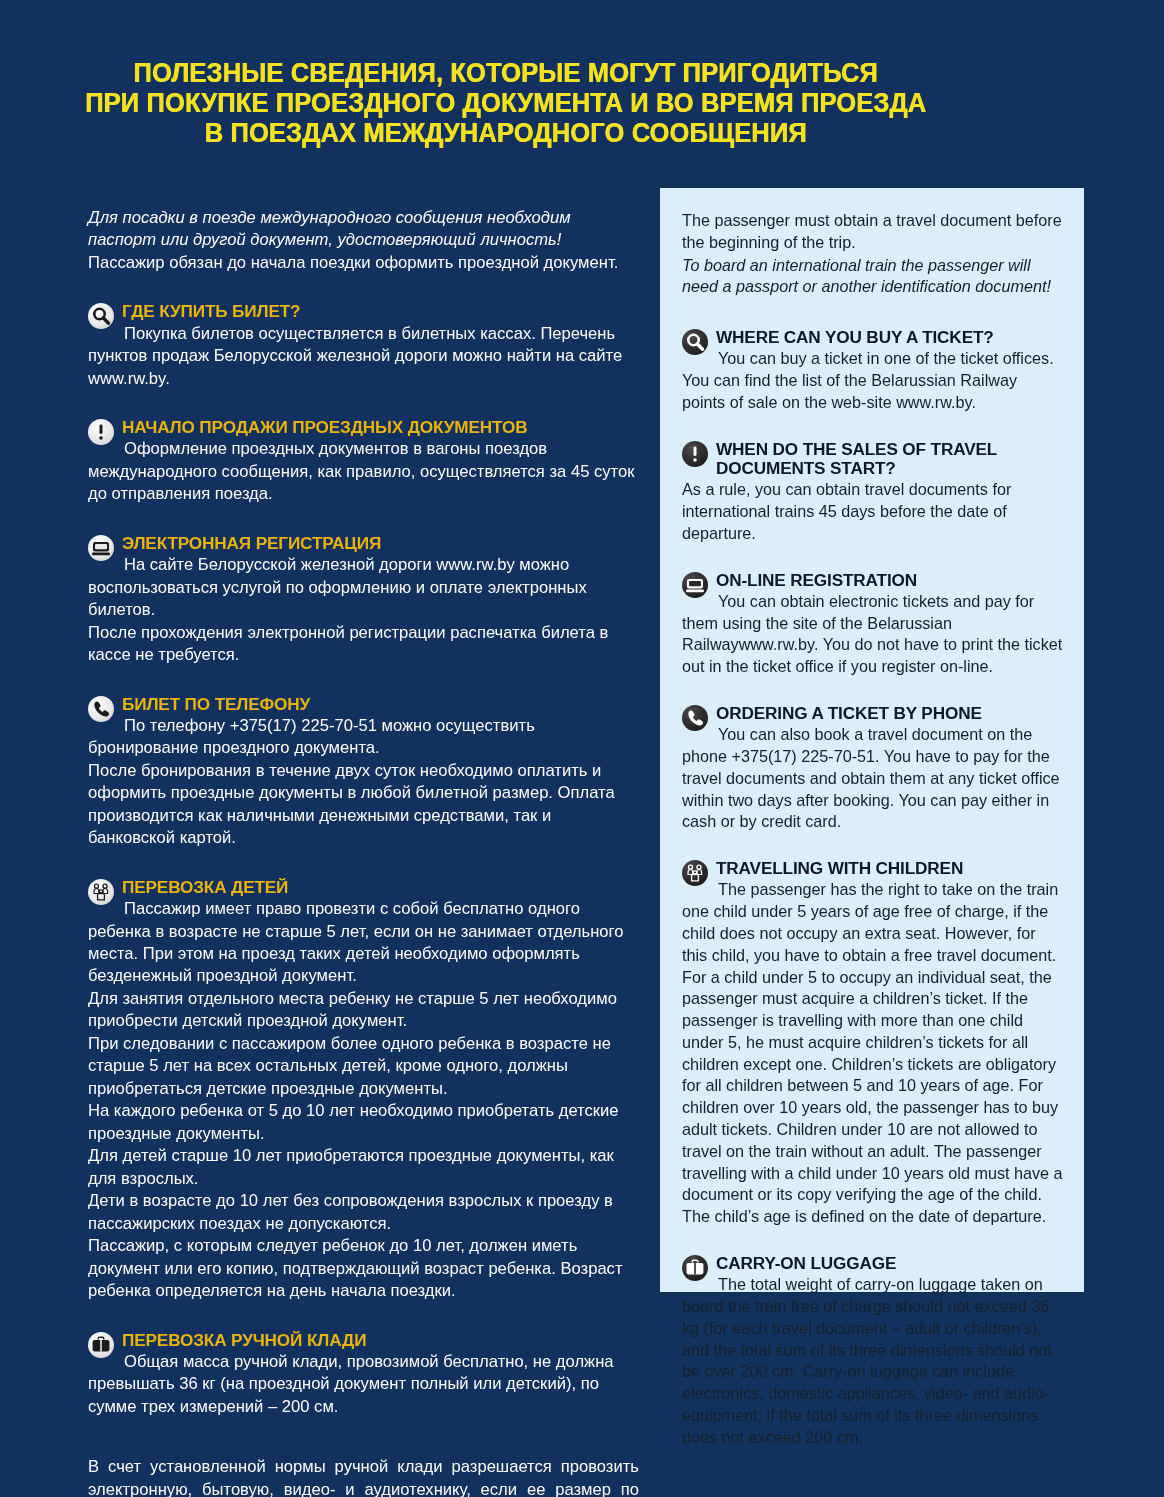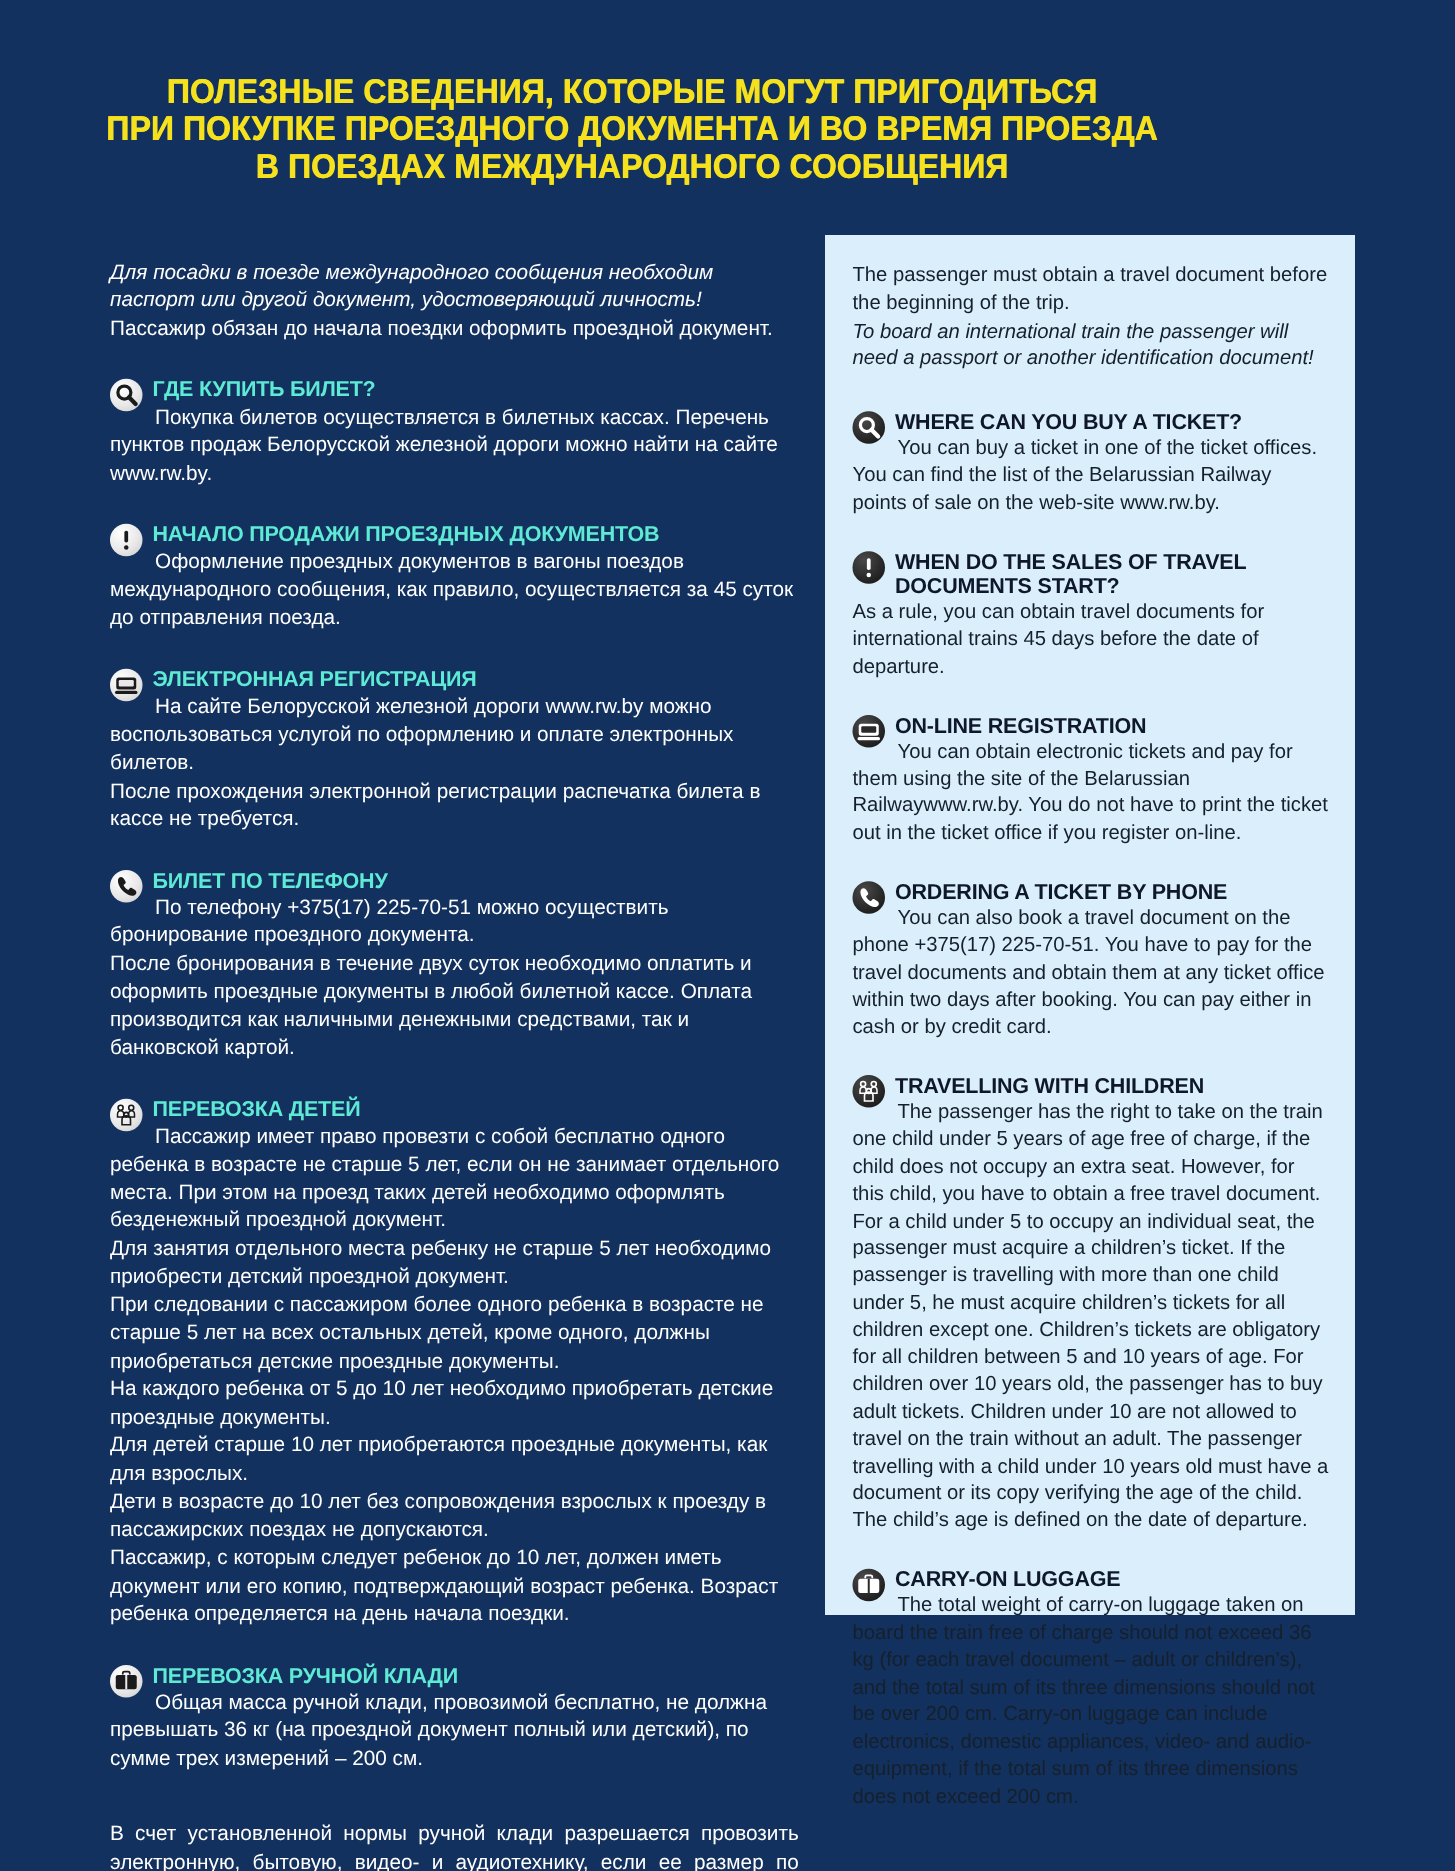--- a/index.html
+++ b/index.html
@@ -96,21 +96,21 @@
   .sec-icon svg { display: block; width: 26px; height: 26px; }
 
   .sec-head {
     font-weight: bold;
     font-size: 17.2px;
     line-height: 1.12;
     margin: 0 0 0 0;
     padding-left: 34px;
     letter-spacing: -0.15px;
   }
-  .left .sec-head { color: #5eead4; }
+  .left .sec-head { color: #eab308; }
   .right .sec-head { color: #0f172a; }
 
   .sec-body {
     margin: 1px 0 0 0;
   }
   .indent-first { padding-left: 0; }
   .indent-first::before {
     content: "";
     display: inline-block;
     width: 36px;
@@ -175,21 +175,21 @@
 
   <div class="section">
     <span class="sec-icon">
       <svg viewBox="0 0 26 26">
           <path d="M7.2 6.2c1.6-1.4 3.2-.4 3.9.8l1.2 2c.5.9.3 1.6-.5 2.2l-1 .8c.6 1.6 2.2 3.3 3.9 4l.8-1c.6-.8 1.3-1 2.2-.5l2 1.2c1.2.7 2.1 2.3.7 3.9-2 2.2-6.4.6-9.8-2.6C7 13.7 5.2 8.2 7.2 6.2z" fill="#1b1b1b"></path>
         </svg>
     </span>
     <h3 class="sec-head">БИЛЕТ ПО ТЕЛЕФОНУ</h3>
     <div class="sec-body">
       <p class="para indent-first">По телефону +375(17) 225-70-51 можно осуществить бронирование проездного документа.</p>
-      <p class="para">После бронирования в течение двух суток необходимо оплатить и оформить проездные документы в любой билетной кассе. Оплата производится как наличными денежными средствами, так и банковской картой.</p>
+      <p class="para">После бронирования в течение двух суток необходимо оплатить и оформить проездные документы в любой билетной размер. Оплата производится как наличными денежными средствами, так и банковской картой.</p>
     </div>
   </div>
 
   <div class="section">
     <span class="sec-icon">
       <svg viewBox="0 0 26 26">
         <circle cx="8.5" cy="7.2" r="2" fill="none" stroke="#1b1b1b" stroke-width="1.3"></circle>
         <circle cx="17" cy="7.2" r="2" fill="none" stroke="#1b1b1b" stroke-width="1.3"></circle>
         <path d="M6 12.5c0-1.8 1.2-3 2.5-3s2.5 1.2 2.5 3v2H6z" fill="none" stroke="#1b1b1b" stroke-width="1.2"></path>
         <path d="M14.8 12.5c0-1.8 1.2-3 2.4-3s2.4 1.2 2.4 3v2h-4.8z" fill="none" stroke="#1b1b1b" stroke-width="1.2"></path>

